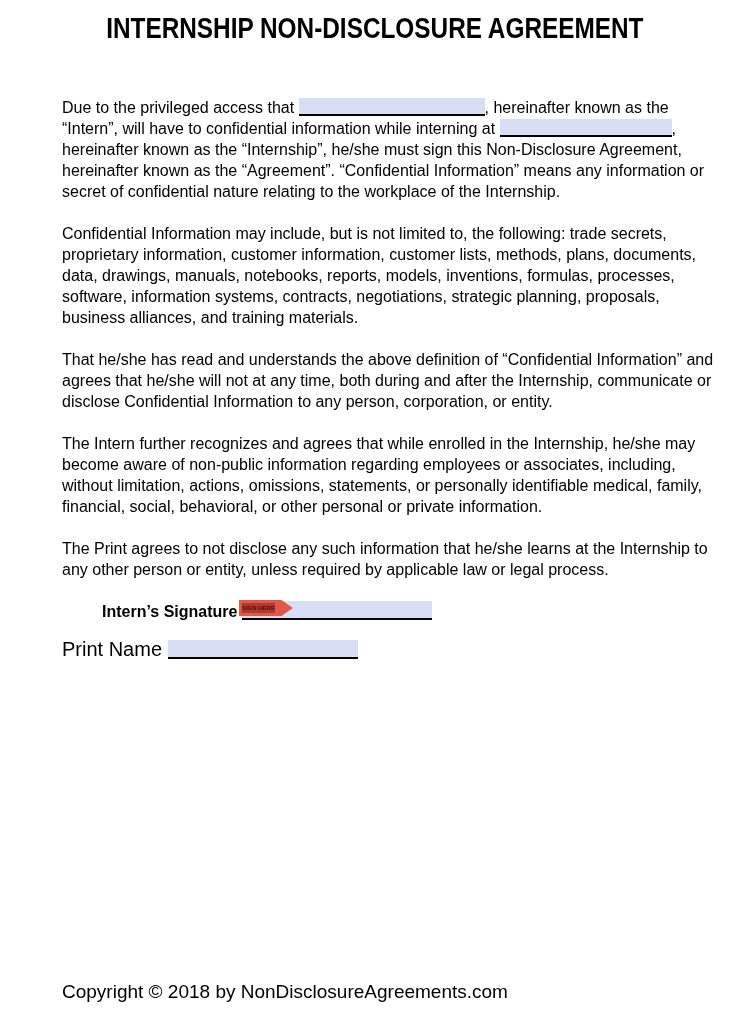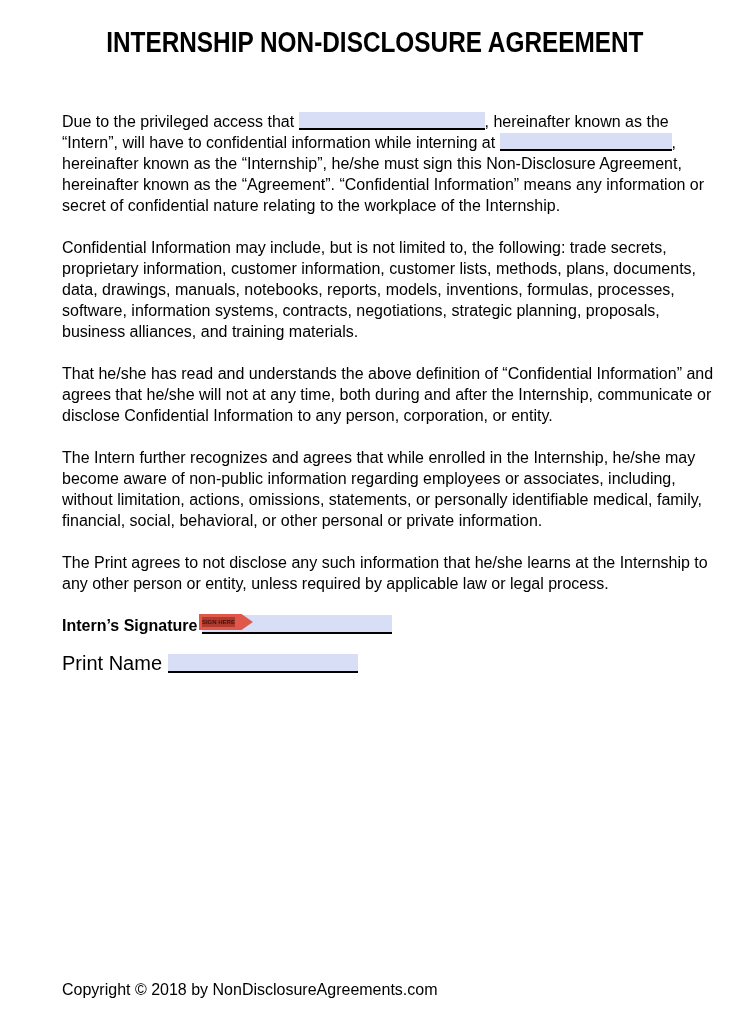--- a/index.html
+++ b/index.html
@@ -4,21 +4,21 @@
 <style>
   html,body { margin:0; padding:0; }
   body {
     width:750px; height:1024px;
     background:#ffffff;
     font-family:"Liberation Sans", sans-serif;
     color:#000;
     position:relative;
     overflow:hidden;
   }
-  .title-wrap { text-align:center; padding-top:26px; }
+  .title-wrap { text-align:center; padding-top:12px; }
   .doc-title {
     display:inline-block;
     font-weight:bold;
     font-size:29px;
     white-space:nowrap;
     transform:scaleX(0.84);
   }
   .content {
     width:655px;
     margin:52px 0 0 62px;
@@ -33,41 +33,41 @@
     height:16px;
     vertical-align:-3px;
   }
   .w-intern  { width:186px; }
   .w-company { width:172px; }
   .w-day     { width:28px; }
   .w-month   { width:190px; }
   .w-year    { width:30px; }
   .w-sig     { width:190px; height:17px; position:relative; }
   .w-print   { width:190px; height:17px; }
-  .sig-row   { margin-top:11px; font-weight:bold; font-size:16px; }
+  .sig-row   { margin-top:11px; font-weight:bold; font-size:16px;margin-left:40px; }
   .print-row { margin-top:17px; font-size:20px; }
   .sign-flag {
     position:absolute; left:-3px; top:-1px;
     width:54px; height:16px;
     clip-path:polygon(0 0, 79% 0, 100% 50%, 79% 100%, 0 100%);
     background:#e0584a;
     cursor:pointer;
   }
   .sign-flag-inner {
     position:absolute; left:3px; top:2.5px;
     width:33px; height:10px;
     background:#b03a2e;
     color:#47100a;
     font-size:6px; font-weight:bold;
     line-height:10px; text-align:center;
     white-space:nowrap; overflow:hidden;
   }
   .footer {
     position:absolute; left:62px; top:981px;
-    font-size:16px;
+    font-size:19px;
   }
 </style>
 </head>
 <body>
 
 <div class="title-wrap">
   <div class="doc-title">INTERNSHIP NON-DISCLOSURE AGREEMENT</div>
 </div>
 
 <div class="content">

